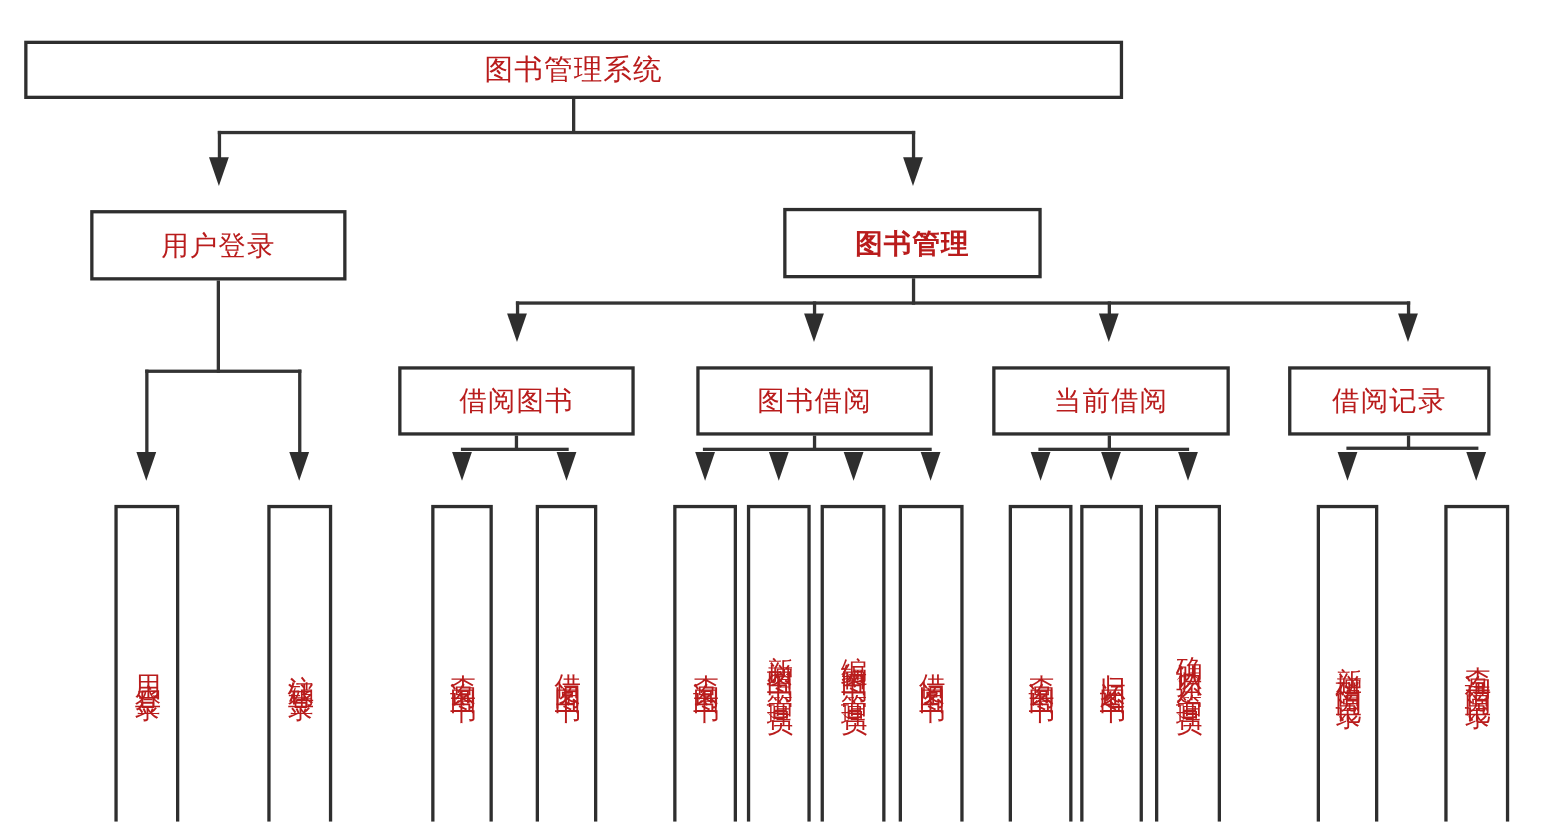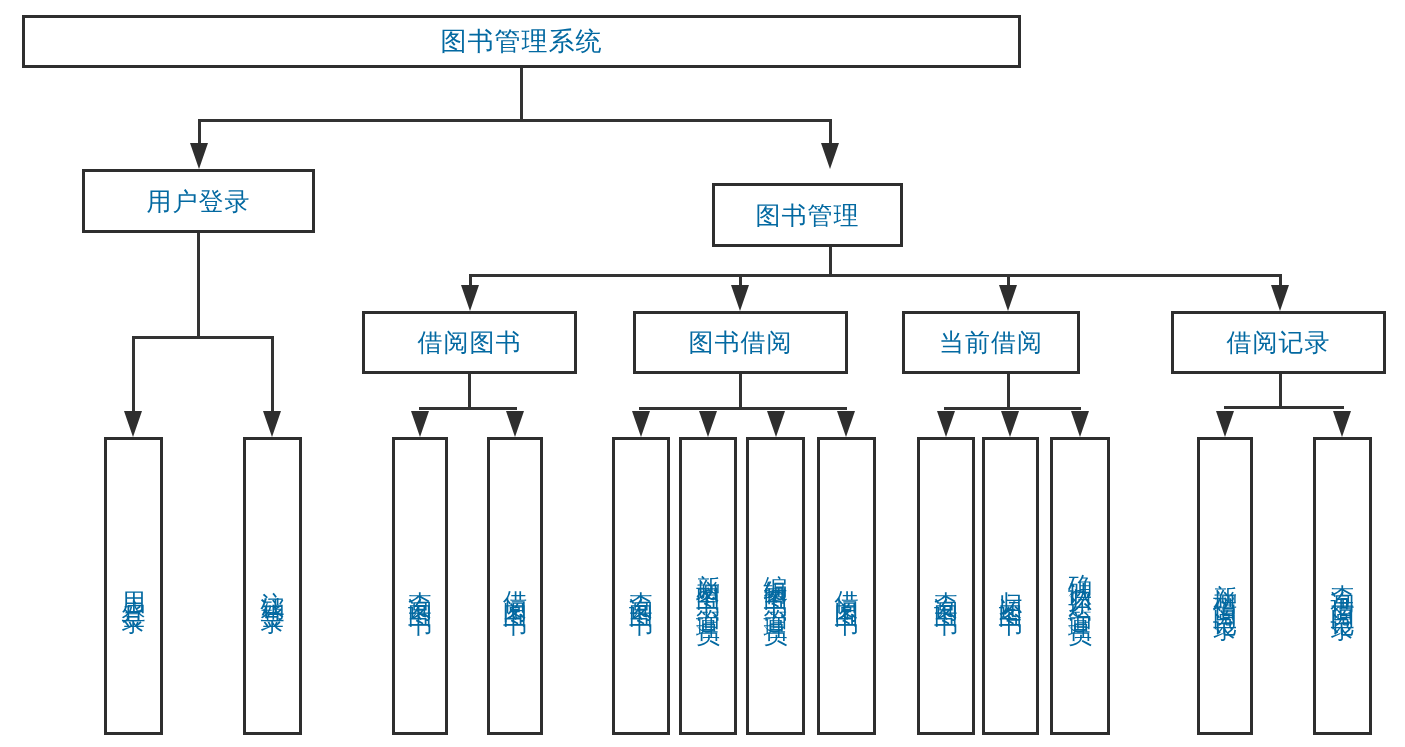--- a/index.html
+++ b/index.html
@@ -18,23 +18,24 @@
   }
   .box {
     position: absolute;
     box-sizing: border-box;
     background: #ffffff;
     border: 3px solid #2e2e2e;
     display: flex;
     align-items: center;
     justify-content: center;
     font-size: 25px;
-    color: #0369a1;
+    color: #b91c1c;
     letter-spacing: 1px;
     z-index: 2;
+    margin-top: 22px;
   }
   .box.h { font-size: 25px; }
   .box.root { font-size: 26px; }
   .vbox span {
     writing-mode: vertical-rl;
     text-orientation: mixed;
     letter-spacing: 7px;
     font-size: 24px;
     line-height: 1;
     white-space: nowrap;
@@ -78,21 +79,21 @@
   <div class="vline" style="left:520px; top:68px; height:52px;"></div>
   <div class="hline" style="left:198px; top:119px; width:634px;"></div>
   <div class="vline" style="left:198px; top:119px; height:28px;"></div>
   <div class="arrow" style="left:190px; top:143px;"></div>
   <div class="vline" style="left:829px; top:119px; height:28px;"></div>
   <div class="arrow" style="left:821px; top:143px;"></div>
 
   <div class="box h" style="left:82px; top:169px; width:233px; height:64px;">
     <span>用户登录</span>
   </div>
-  <div class="box h" style="left:712px; top:183px; width:191px; height:64px;">
+  <div class="box h" style="left:712px; top:167px; width:235px; height:64px;font-weight:bold;">
     <span>图书管理</span>
   </div>
 
   <div class="vline" style="left:197px; top:233px; height:106px;"></div>
   <div class="hline" style="left:132px; top:336px; width:142px;"></div>
   <div class="vline" style="left:132px; top:336px; height:78px;"></div>
   <div class="arrow" style="left:124px; top:411px;"></div>
   <div class="vline" style="left:271px; top:336px; height:78px;"></div>
   <div class="arrow" style="left:263px; top:411px;"></div>
 
@@ -106,24 +107,24 @@
   <div class="arrow" style="left:999px; top:285px;"></div>
   <div class="vline" style="left:1279px; top:274px; height:14px;"></div>
   <div class="arrow" style="left:1271px; top:285px;"></div>
 
   <div class="box h" style="left:362px; top:311px; width:215px; height:63px;">
     <span>借阅图书</span>
   </div>
   <div class="box h" style="left:633px; top:311px; width:215px; height:63px;justify-content:center;">
     <span>图书借阅</span>
   </div>
-  <div class="box h" style="left:902px; top:311px; width:178px; height:63px;">
+  <div class="box h" style="left:902px; top:311px; width:216px; height:63px;">
     <span>当前借阅</span>
   </div>
-  <div class="box h" style="left:1171px; top:311px; width:215px; height:63px;">
+  <div class="box h" style="left:1171px; top:311px; width:184px; height:63px;">
     <span>借阅记录</span>
   </div>
 
   <div class="vline" style="left:468px; top:374px; height:36px;"></div>
   <div class="hline" style="left:419px; top:407px; width:98px;"></div>
   <div class="arrow" style="left:411px; top:411px;"></div>
   <div class="arrow" style="left:506px; top:411px;"></div>
 
   <div class="vline" style="left:739px; top:374px; height:36px;"></div>
   <div class="hline" style="left:639px; top:407px; width:208px;"></div>

